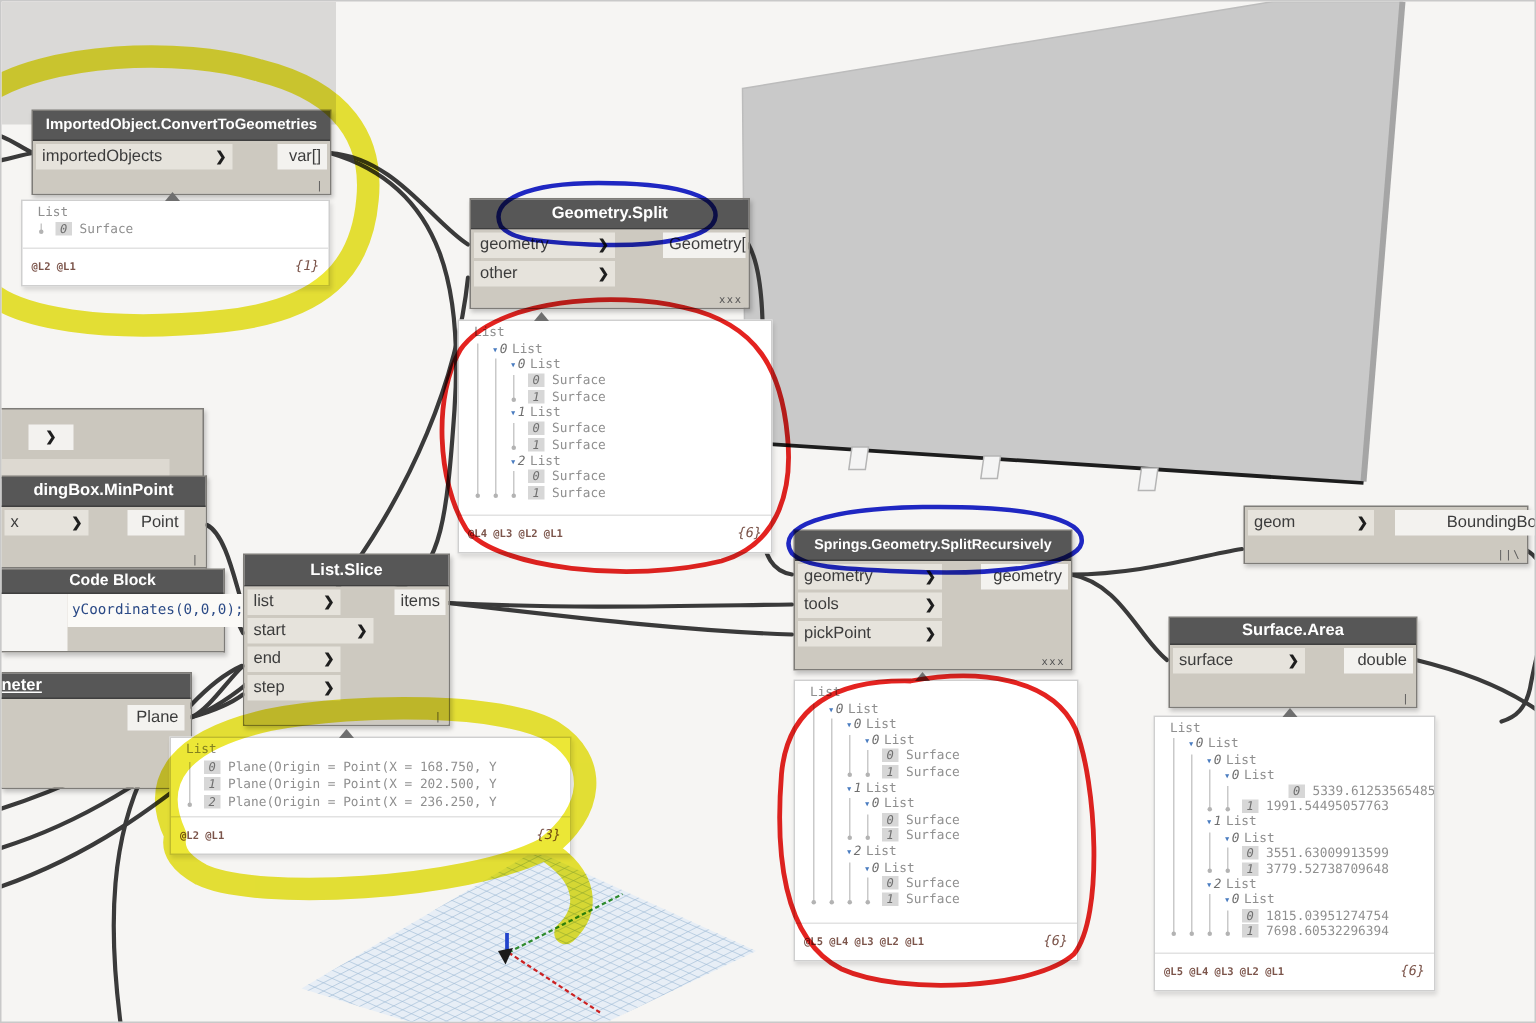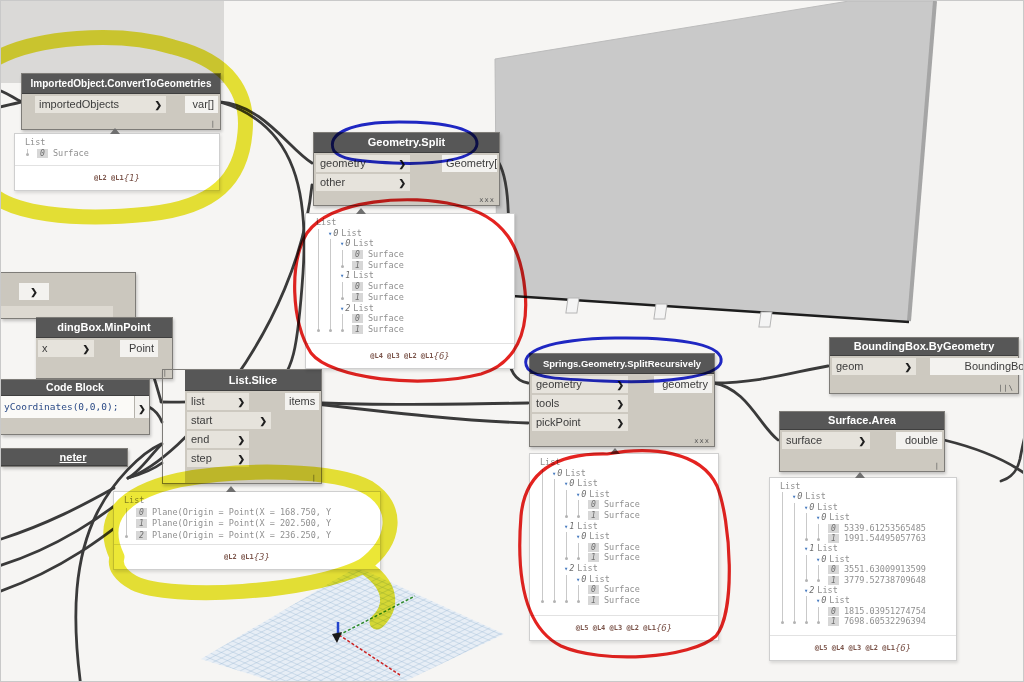--- a/index.html
+++ b/index.html
@@ -28,21 +28,21 @@
         border-bottom:6px solid #6f6f6f;}
   .brows{position:absolute;left:0;right:0;top:0;bottom:17px;overflow:hidden;font-size:8.5px;white-space:nowrap;padding-top:3px;}
   .brow span{vertical-align:baseline;}
   .badge{display:inline-block;background:#d7d7d7;color:#6f6f6f;font-style:italic;font-size:8px;line-height:9px;
          padding:0 3px;margin-right:5px;min-width:5px;text-align:center;}
   .exp{color:#4a7cc0;font-size:7px;margin-right:1px;}
   .eidx{font-style:italic;color:#6f6f6f;margin-right:3px;}
   .pin{position:absolute;width:1px;background:#c9c9c9;}
   .pin::after{content:"";position:absolute;left:-1px;bottom:-2px;width:3px;height:3px;background:#b3b3b3;border-radius:50%;}
   .bfoot{position:absolute;left:0;right:0;bottom:0;height:17px;border-top:1px solid #e2e2e2;
-         display:flex;justify-content:center;align-items:center;padding:12px 6px;box-sizing:border-box;}
+         display:flex;justify-content:space-between;align-items:center;padding:12px 6px;box-sizing:border-box;}
   .blevels{font-size:7px;font-weight:bold;color:#7b544a;}
   .bcount{font-size:9px;font-style:italic;color:#7b544a;}
 </style>
 </head>
 <body>
 
 <div id="canvas">
 
   <svg class="layer" width="1024" height="682">
     <defs>
@@ -98,48 +98,52 @@
       <path d="M-6,592 C66,568 113,528 151,498"></path>
       <path d="M80,686 C70,612 74,556 96,512 C112,480 140,452 160,443"></path>
     </g>
   </svg>
 
   <div class="node" style="left:0px;top:271px;width:134px;height:45px;background:#cbc7be;border-left:none;">
     <div class="oport" style="left:18px;top:10px;width:30px;text-align:center;"><span class="chev"></span></div>
     <div style="position:absolute;left:0;top:33px;width:112px;height:12px;background:#ddd9d1;"></div>
   </div>
 
-  <div class="node" style="left:0px;top:316px;width:136px;border-left:none;margin-left:35px;">
+  <div class="node" style="left:0px;top:316px;width:136px;border-left:none;">
     <div class="ntitle">dingBox.MinPoint</div>
     <div class="nbody" style="height:40px;">
       <div class="iport" style="left:2px;top:2px;width:56px;">
           <span>x</span>
           <span class="chev"></span>
         </div>
       <div class="oport" style="left:84px;top:2px;width:38px;">Point</div>
       <div class="lacing">|</div>
     </div>
   </div>
 
   <div class="node" style="left:0px;top:378px;width:148px;border-left:none;">
     <div class="ntitle" style="height:15px;line-height:15px;font-size:10.5px;">Code Block</div>
-    <div class="nbody" style="height:38px;">
+    <div class="nbody" style="height:38px;margin-left:44px;">
       <div class="code" style="width:133px;">yCoordinates(0,0,0);</div>
       <div class="codeout" style="left:133px;width:15px;"><span class="chev"></span></div>
     </div>
   </div>
 
   <div class="node" style="left:0px;top:447px;width:126px;border-left:none;">
-    <div class="ntitle" style="height:16px;line-height:16px;text-align:center;padding-left:20px;text-decoration:underline;">neter</div>
+    <div class="ntitle" style="height:16px;line-height:16px;text-align:left;padding-left:0;text-decoration:underline;">neter</div>
+    <div class="nbody" style="height:59px;">
+      <div class="oport" style="left:84px;top:4px;width:38px;">Plane</div>
+      <div class="lacing">|</div>
+    </div>
   </div>
 
   <div class="node" style="left:20px;top:72px;width:198px;">
     <div class="ntitle small" style="font-size:10px;">ImportedObject.ConvertToGeometries</div>
     <div class="nbody" style="height:35px;">
-      <div class="iport" style="left:2px;top:2px;width:131px;margin-left:11px;">
+      <div class="iport" style="left:2px;top:2px;width:131px;">
           <span>importedObjects</span>
           <span class="chev"></span>
         </div>
       <div class="oport" style="left:163px;top:2px;width:33px;">var[]</div>
       <div class="lacing">|</div>
     </div>
   </div>
 
   <div class="node" style="left:312px;top:131px;width:185px;">
     <div class="ntitle">Geometry.Split</div>
@@ -150,21 +154,21 @@
         </div>
       <div class="iport" style="left:2px;top:21px;width:94px;">
           <span>other</span>
           <span class="chev"></span>
         </div>
       <div class="oport" style="left:128px;top:2px;width:55px;">Geometry[]</div>
       <div class="lacing">xxx</div>
     </div>
   </div>
 
-  <div class="node" style="left:161px;top:368px;width:136px;padding-left:22px;">
+  <div class="node" style="left:161px;top:368px;width:136px;">
     <div class="ntitle" style="height:20px;line-height:20px;">List.Slice</div>
     <div class="nbody" style="height:92px;">
       <div class="iport" style="left:2px;top:2px;width:62px;">
           <span>list</span>
           <span class="chev"></span>
         </div>
       <div class="iport" style="left:2px;top:21px;width:84px;">
           <span>start</span>
           <span class="chev"></span>
         </div>
@@ -195,21 +199,20 @@
       <div class="iport" style="left:2px;top:40px;width:96px;">
           <span>pickPoint</span>
           <span class="chev"></span>
         </div>
       <div class="oport" style="left:124px;top:2px;width:58px;">geometry</div>
       <div class="lacing">xxx</div>
     </div>
   </div>
 
   <div class="node" style="left:828px;top:336px;width:188px;">
-    <div class="ntitle" style="height:17px;line-height:17px;">BoundingBox.ByGeometry</div>
     <div class="nbody" style="height:37px;">
       <div class="iport" style="left:2px;top:2px;width:84px;">
           <span>geom</span>
           <span class="chev"></span>
         </div>
       <div class="oport" style="left:100px;top:2px;width:104px;">BoundingBox</div>
       <div class="lacing">||\</div>
     </div>
   </div>
 
@@ -311,21 +314,21 @@
       </div>
   </div>
 
   <div class="bubble" style="left:768px;top:476px;width:186px;height:182px;">
     <div class="btab" style="left:85px;"></div>
     <div class="brows">
         <div class="brow" style="padding-left: 10px; line-height: 10.4px; height: 10.4px;"><span class="">List</span></div>
         <div class="brow" style="padding-left: 22px; line-height: 10.4px; height: 10.4px;"><span class="exp">▾</span><span class="eidx">0</span><span class="">List</span></div>
         <div class="brow" style="padding-left: 34px; line-height: 10.4px; height: 10.4px;"><span class="exp">▾</span><span class="eidx">0</span><span class="">List</span></div>
         <div class="brow" style="padding-left: 46px; line-height: 10.4px; height: 10.4px;"><span class="exp">▾</span><span class="eidx">0</span><span class="">List</span></div>
-        <div class="brow" style="padding-left: 58px; line-height: 10.4px; height: 10.4px;"><span class="badge">0</span><span class="">5339.61253565485</span></div>
+        <div class="brow" style="padding-left: 89px; line-height: 10.4px; height: 10.4px;"><span class="badge">0</span><span class="">5339.61253565485</span></div>
         <div class="brow" style="padding-left: 58px; line-height: 10.4px; height: 10.4px;"><span class="badge">1</span><span class="">1991.54495057763</span></div>
         <div class="brow" style="padding-left: 34px; line-height: 10.4px; height: 10.4px;"><span class="exp">▾</span><span class="eidx">1</span><span class="">List</span></div>
         <div class="brow" style="padding-left: 46px; line-height: 10.4px; height: 10.4px;"><span class="exp">▾</span><span class="eidx">0</span><span class="">List</span></div>
         <div class="brow" style="padding-left: 58px; line-height: 10.4px; height: 10.4px;"><span class="badge">0</span><span class="">3551.63009913599</span></div>
         <div class="brow" style="padding-left: 58px; line-height: 10.4px; height: 10.4px;"><span class="badge">1</span><span class="">3779.52738709648</span></div>
         <div class="brow" style="padding-left: 34px; line-height: 10.4px; height: 10.4px;"><span class="exp">▾</span><span class="eidx">2</span><span class="">List</span></div>
         <div class="brow" style="padding-left: 46px; line-height: 10.4px; height: 10.4px;"><span class="exp">▾</span><span class="eidx">0</span><span class="">List</span></div>
         <div class="brow" style="padding-left: 58px; line-height: 10.4px; height: 10.4px;"><span class="badge">0</span><span class="">1815.03951274754</span></div>
         <div class="brow" style="padding-left: 58px; line-height: 10.4px; height: 10.4px;"><span class="badge">1</span><span class="">7698.60532296394</span></div>
         <div class="pin" style="left: 12px; top: 14.4px; height: 129.52px;"></div>

